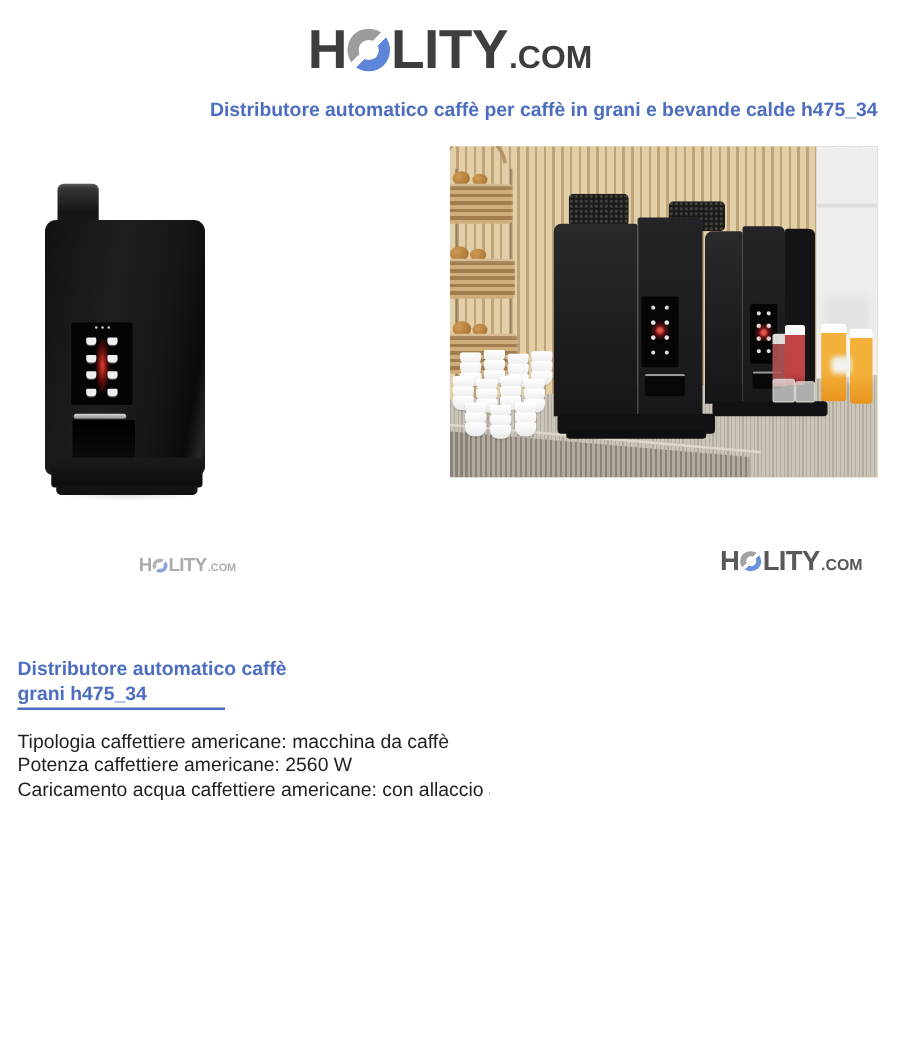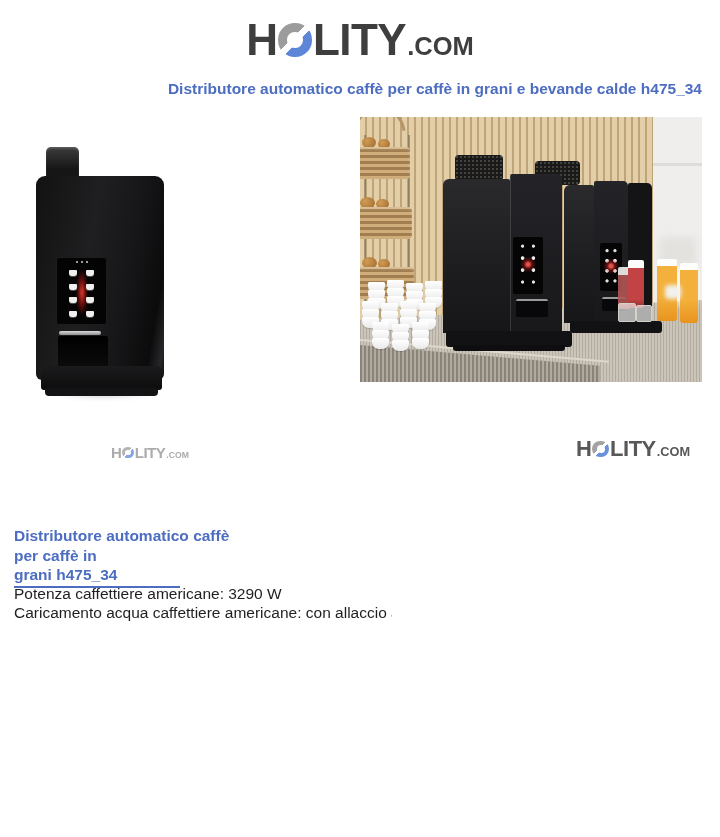--- a/index.html
+++ b/index.html
@@ -256,23 +256,23 @@
   </div>
   <div class="logo logo-wm-right">
     <span class="word">H</span>
     <span class="o-icon"></span>
     <span class="word">LITY</span>
     <span class="com">.COM</span>
   </div>
 
   <div class="product-link">
     <div class="ln">Distributore automatico caffè</div>
-    <div class="ln">per caffè in</div>
     <div class="ln">grani h475_34</div>
     <div class="link-underline"></div>
   </div>
 
   <div class="specs">
-    <div class="spec">Potenza caffettiere americane: 3290 W</div>
+    <div class="spec">Tipologia caffettiere americane: macchina da caffè</div>
+    <div class="spec">Potenza caffettiere americane: 2560 W</div>
     <div class="spec">Caricamento acqua caffettiere americane: con allaccio a</div>
   </div>
 
 </div>
 
 </body></html>

